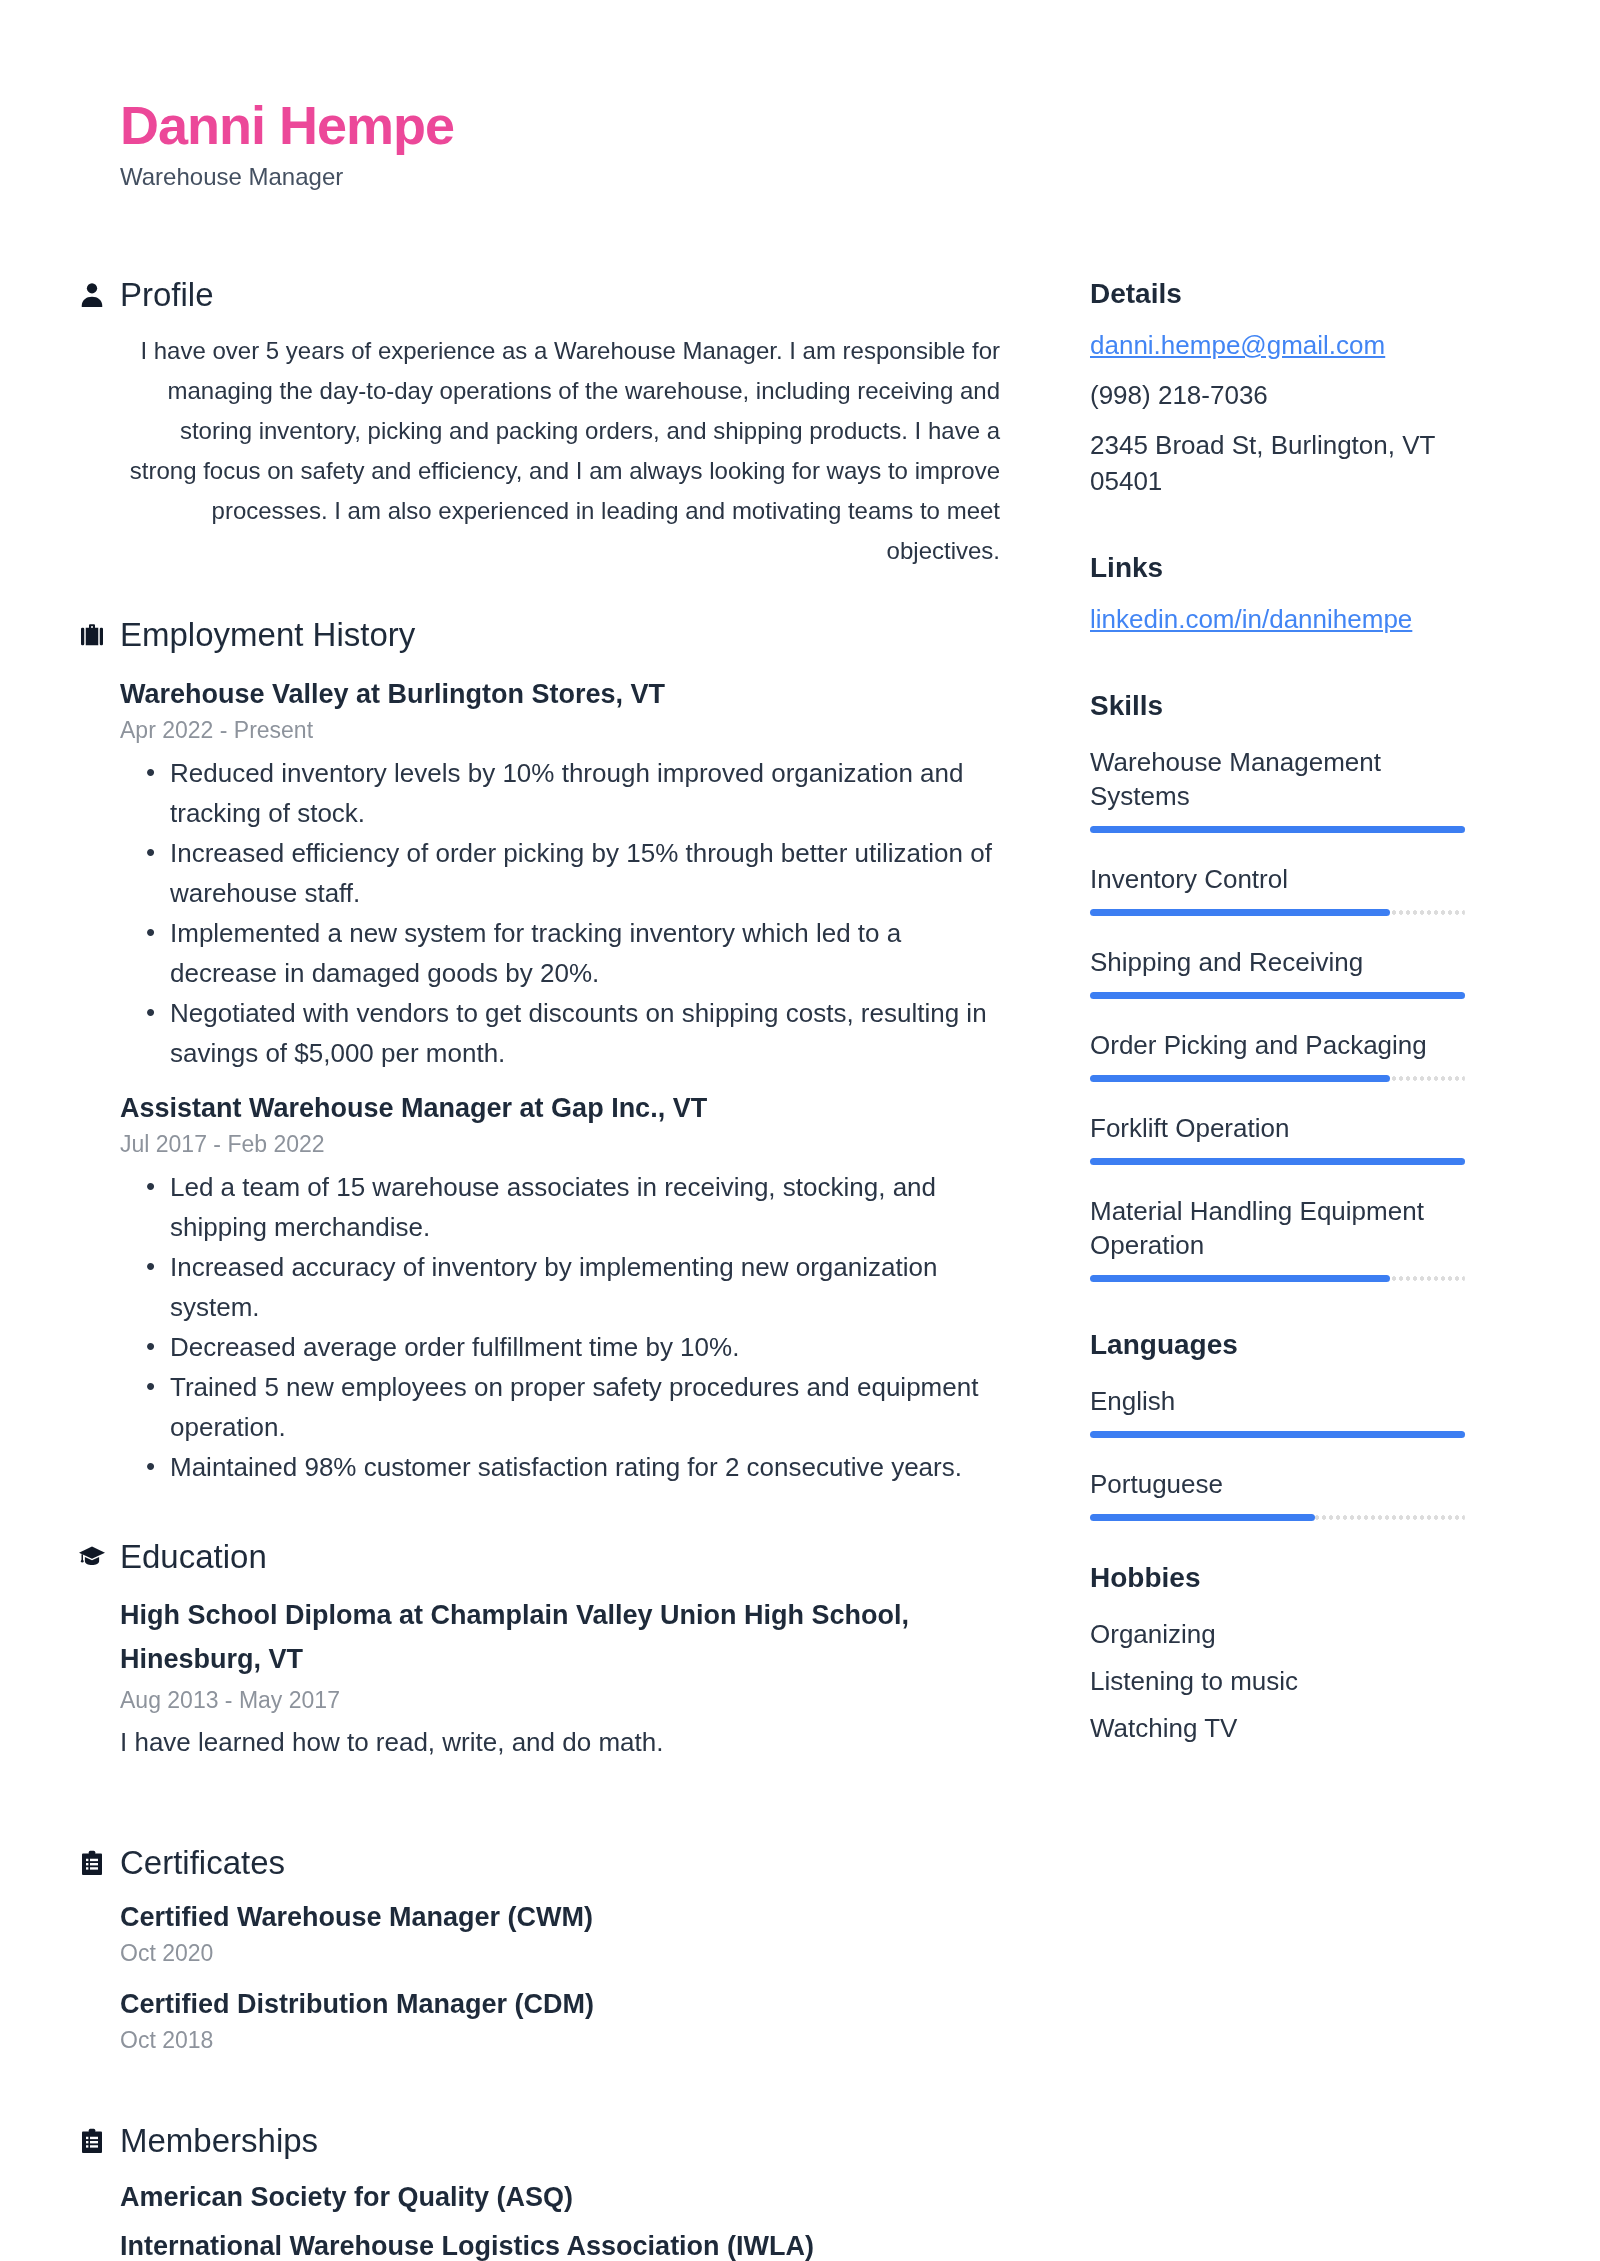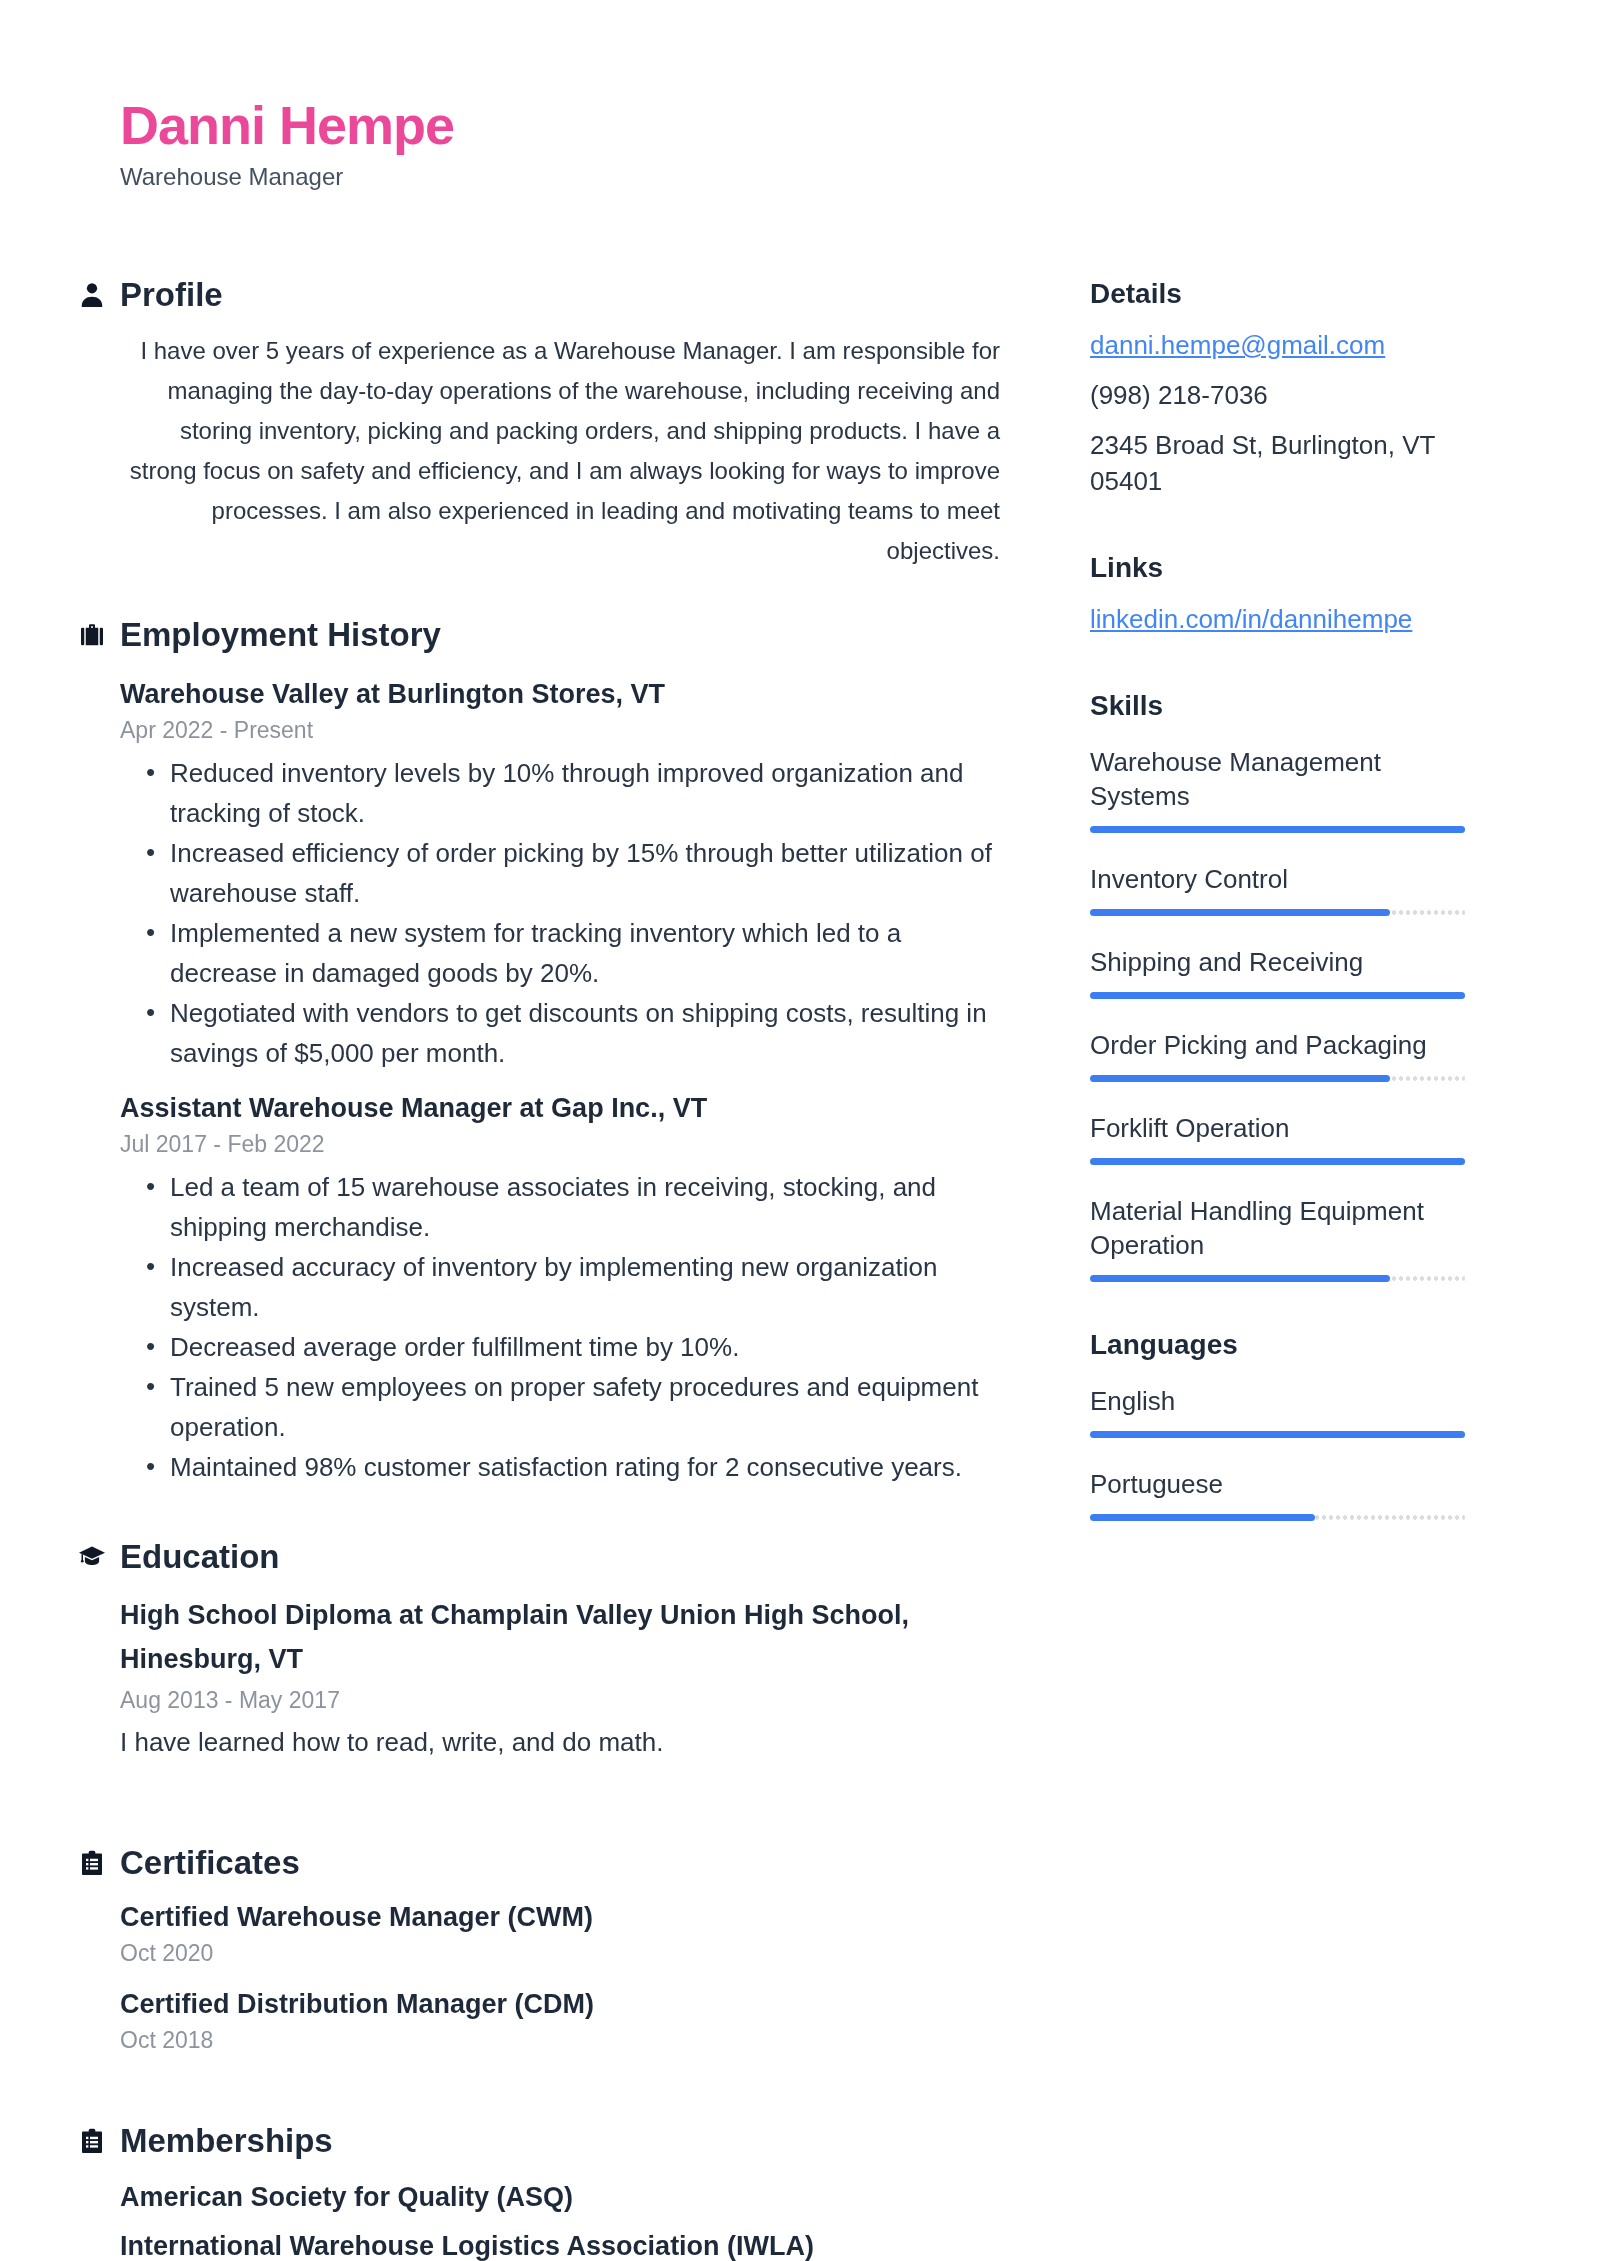--- a/index.html
+++ b/index.html
@@ -12,21 +12,21 @@
   .name{font-size:54px;font-weight:bold;color:#ec4899;letter-spacing:-1px;line-height:58px;margin:0;}
   .subtitle{font-size:24px;color:#445061;margin-top:9px;line-height:28px;}
   
   .columns{display:flex;padding:0 135px 0 120px;margin-top:86px;gap:90px;box-sizing:border-box;}
   .main-col{width:880px;flex:0 0 880px;}
   .side-col{width:375px;flex:0 0 375px;}
   
   .section{margin:0;}
   .sec-head{display:flex;align-items:center;gap:13px;margin-left:-43px;}
   .sec-head .icon{width:30px;height:30px;flex:0 0 30px;display:block;}
-  .sec-title{font-size:33px;font-weight:bold;color:#1e2a3a;margin:0;line-height:36px;}
+  .sec-title{font-size:33px;font-weight:normal;color:#1e2a3a;margin:0;line-height:36px;}
   .m-emp{margin-top:46px;}
   .m-edu{margin-top:52px;}
   .m-cert{margin-top:84px;}
   .m-mem{margin-top:68px;}
   .profile-text{font-size:24px;line-height:40px;color:#2a3545;margin:18px 0 0;width:880px;text-align:right;}
   .job{margin-top:22px;}
   .job-title{font-size:27px;font-weight:bold;color:#1e2a3a;line-height:38px;margin:0;}
   .job-dates{font-size:23px;color:#8d939c;line-height:30px;margin-top:2px;}
   .bullets{margin:8px 0 0;padding:0 0 0 50px;list-style:none;}
   .bullets li{position:relative;font-size:26px;line-height:40px;color:#2a3545;}
@@ -251,16 +251,22 @@
             </div>
         </div>
         <div class="skill-item">
           <div class="skill-label">Portuguese</div>
           <div class="bar">
               <div class="bar-fill" style="width: 60%;"></div>
             </div>
         </div>
       </div>
 
+      <div class="side-group sg" style="margin-top:40px;">
+        <h3 class="side-title">Hobbies</h3>
+        <div class="hobby-line">Organizing</div>
+        <div class="hobby-line">Listening to music</div>
+        <div class="hobby-line">Watching TV</div>
+      </div>
 
     </div>
   </div>
 </div>
 
 </body></html>

